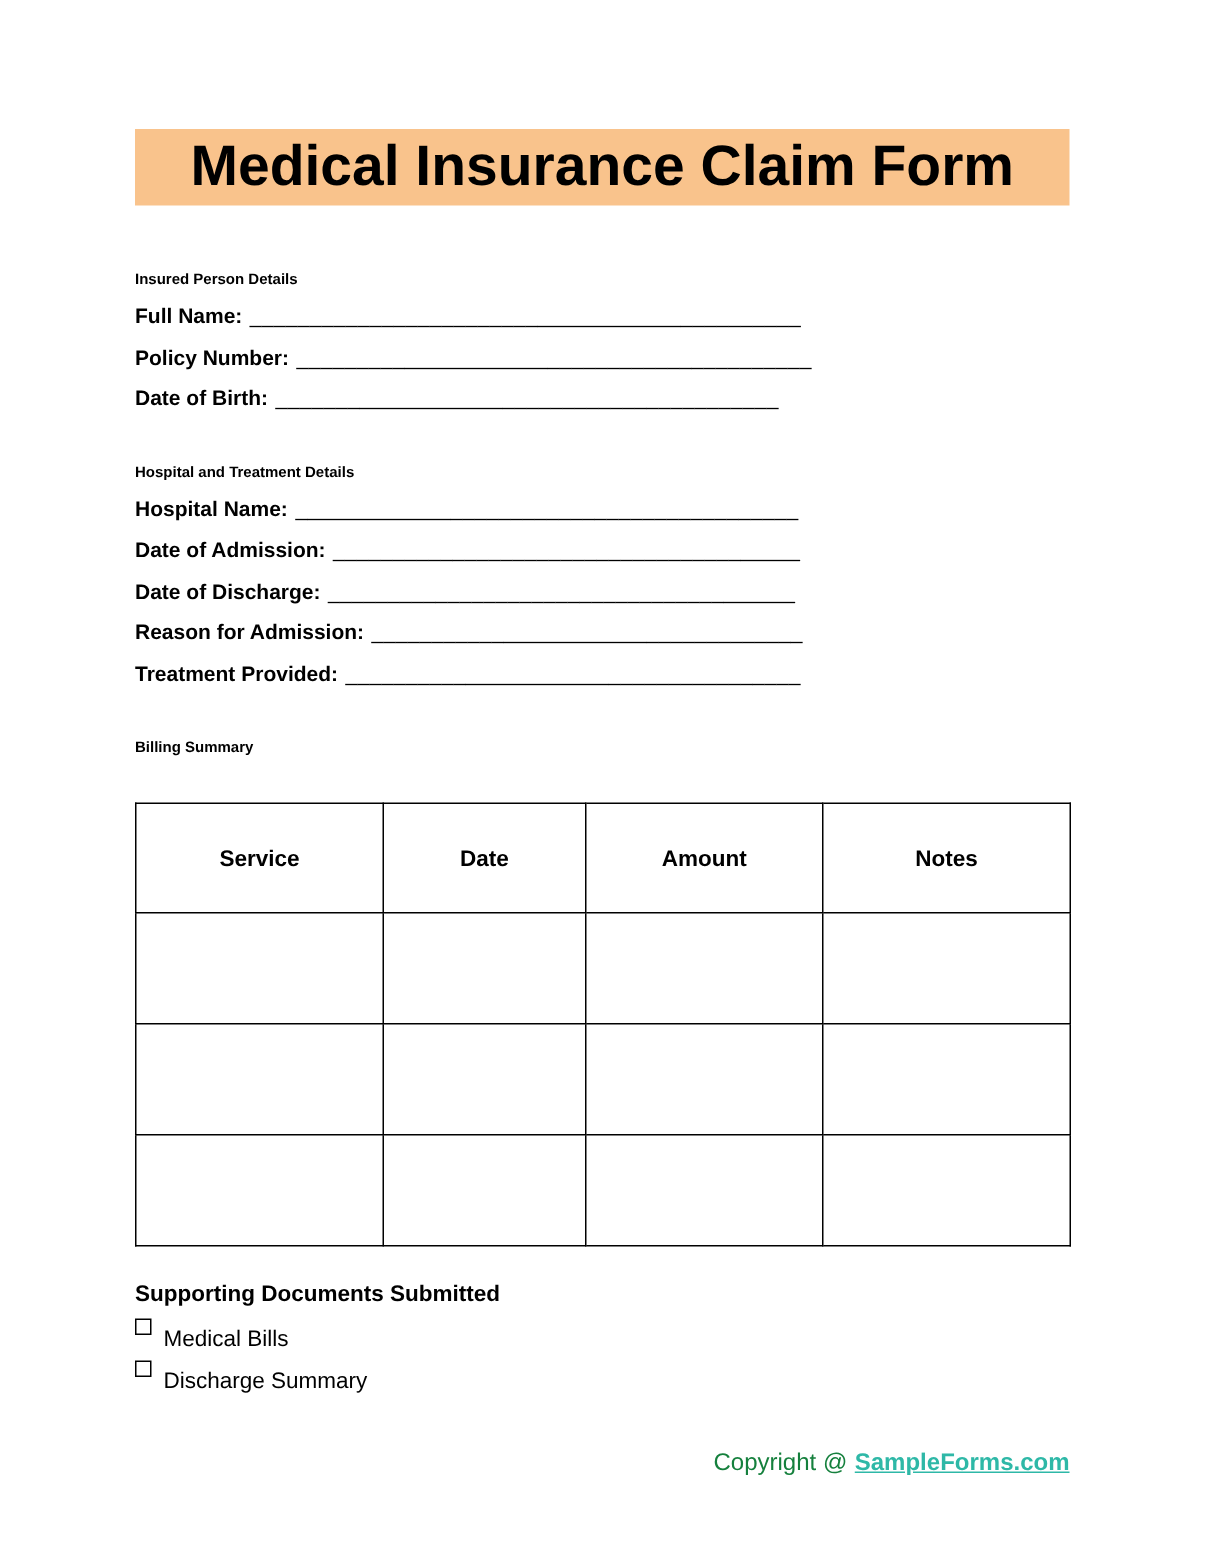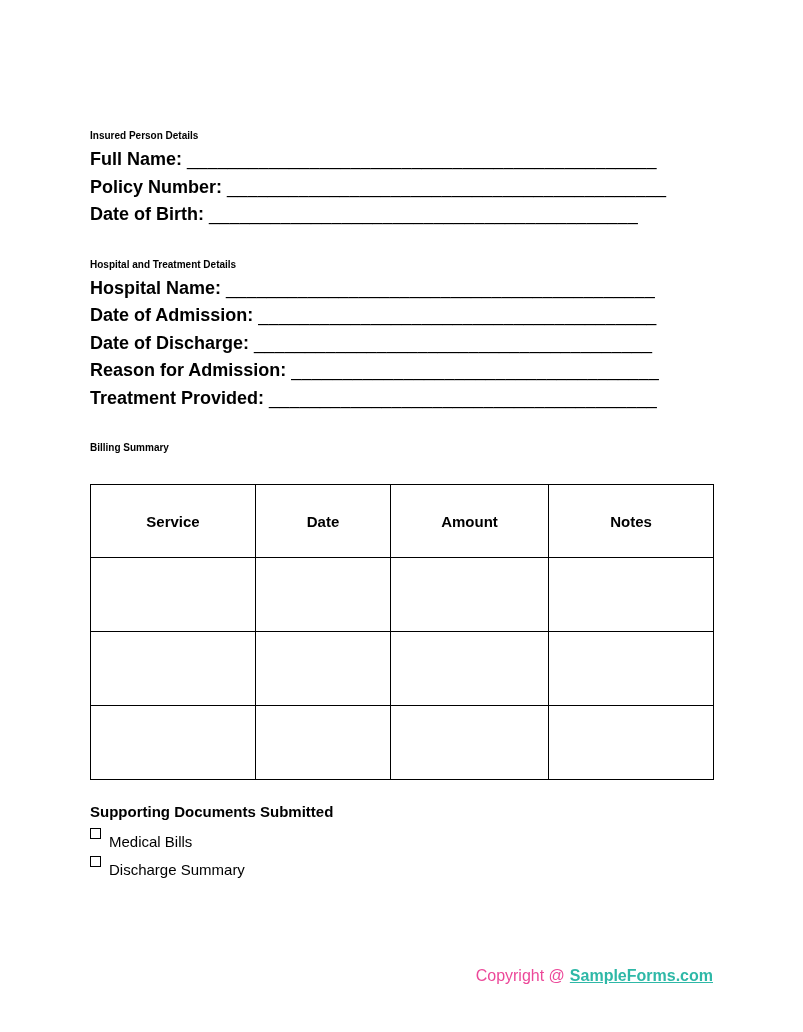--- a/index.html
+++ b/index.html
@@ -37,21 +37,21 @@
   .section-heading {
     font-size: 10px;
     font-weight: bold;
     line-height: 20px;
     margin-top: 40px;
   }
   .section-heading.tight {
     margin-top: 26px;
   }
   .field {
-    font-size: 18px;
+    font-size: 14px;
     line-height: 27.5px;
     white-space: nowrap;
   }
   .field .label {
     font-weight: bold;
     margin-right: 5px;
   }
   .field .line {
     font-weight: normal;
     letter-spacing: 0.2px;
@@ -106,37 +106,38 @@
   }
   .footer {
     position: absolute;
     top: 966px;
     right: 90px;
     font-size: 16px;
     line-height: 20px;
     white-space: nowrap;
   }
   .footer .copyright {
-    color: #ec4899;
+    color: #15803d;
     font-weight: normal;
   }
   .footer .footer-link {
     color: var(--link-color);
     font-weight: bold;
     text-decoration: underline;
     margin-left: 5px;
     cursor: pointer;
   }
 </style>
 </head>
 <body>
 
 <div class="page">
   <div class="content">
 
+    <h1 class="title">Medical Insurance Claim Form</h1>
 
     <div>
       <div class="section-heading">Insured Person Details</div>
       <div class="field">
         <span class="label">Full Name:</span><span class="line">______________________________________________</span>
       </div>
       <div class="field">
         <span class="label">Policy Number:</span><span class="line">___________________________________________</span>
       </div>
       <div class="field">

